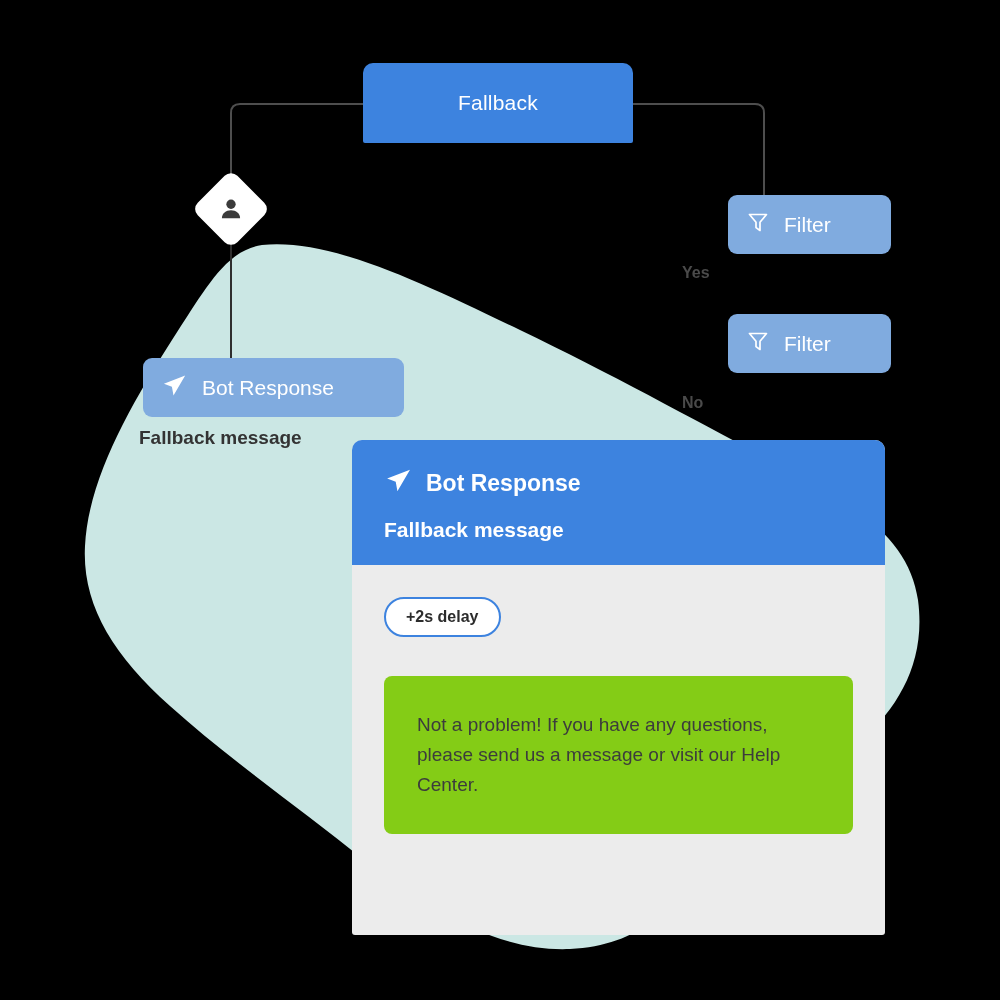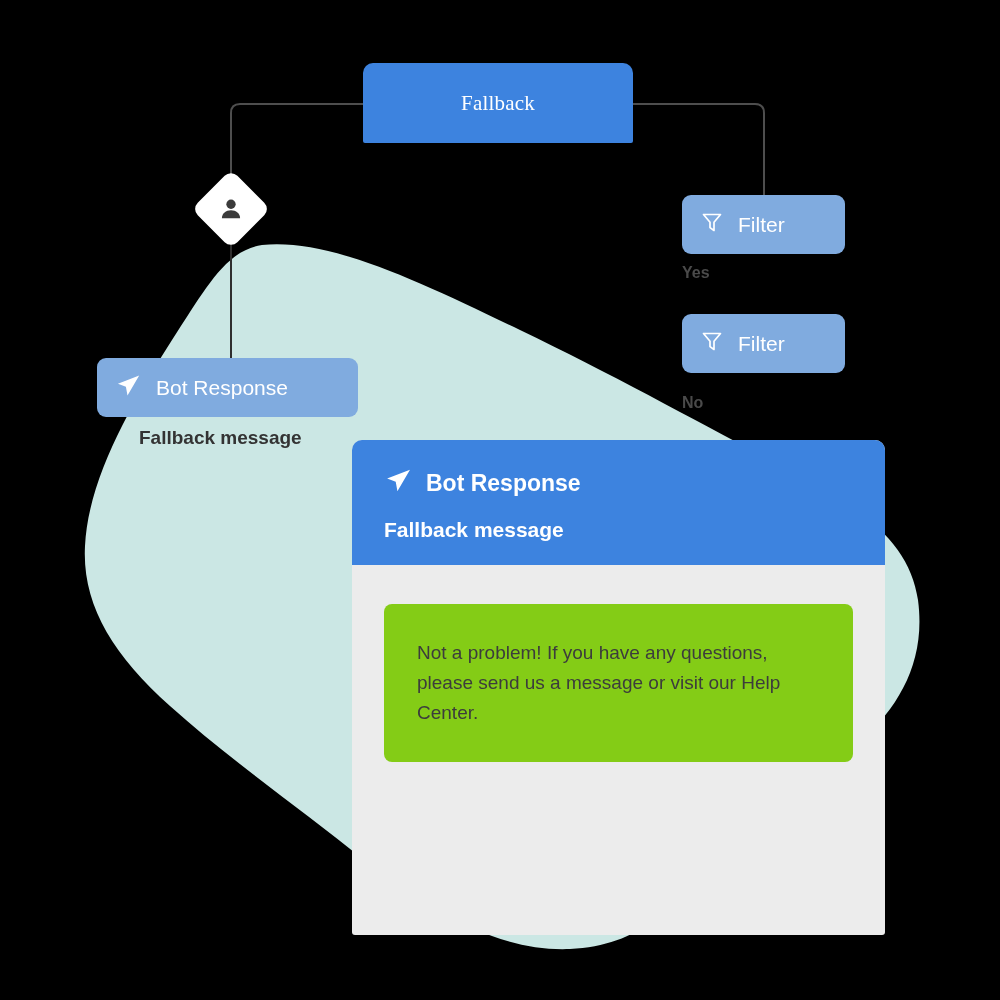--- a/index.html
+++ b/index.html
@@ -54,29 +54,29 @@
   .node-root {
     left: 363px;
     top: 63px;
     width: 270px;
     height: 80px;
     background: #3d83df;
     border-radius: 10px 10px 2px 2px;
     justify-content: center;
     font-size: 21px;
     letter-spacing: .2px;
-    font-family: Liberation Serif, serif;
   }
 
   .node-sub {
     background: #80abdf;
     border-radius: 9px;
     padding: 12px 18px;
     gap: 14px;
     font-size: 21px;
+    margin-left: 46px;
   }
 
   .node-filter-yes { left: 682px; top: 195px; width: 163px; height: 59px; }
   .node-filter-no  { left: 682px; top: 314px; width: 163px; height: 59px; }
   .node-bot-left   { left: 97px;  top: 358px; width: 261px; height: 59px; }
 
   .node-sub .node-label { font-weight: 400; }
 
   .branch-label {
     position: absolute;
@@ -266,20 +266,21 @@
           <svg width="29" height="29" viewBox="0 0 24 24" xmlns="http://www.w3.org/2000/svg">
             <path d="M21.5 3.2 L2.6 10.4 L9.7 13.1 L11.1 20.8 Z" fill="#ffffff"></path>
           </svg>
         </span>
         <span>Bot Response</span>
       </div>
       <div class="panel-header-sub">Fallback message</div>
     </div>
 
     <div class="panel-body">
+      <div class="delay-pill">+2s delay</div>
 
       <div class="message-card">
         <div class="message-text">Not a problem! If you have any questions, please send us a message or visit our Help Center.</div>
       </div>
     </div>
   </div>
 
 </div>
 
 </body></html>

